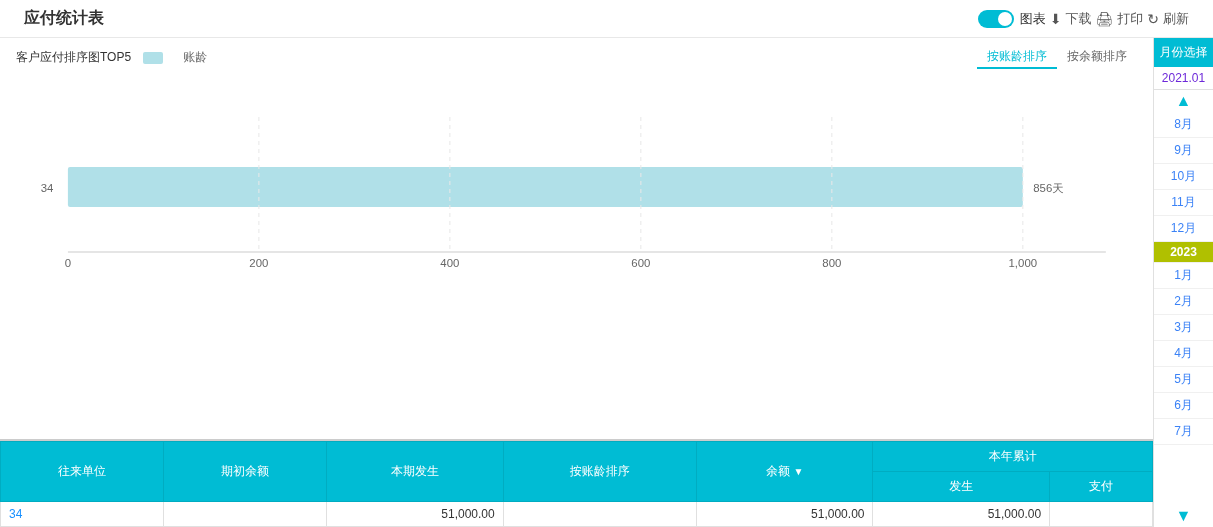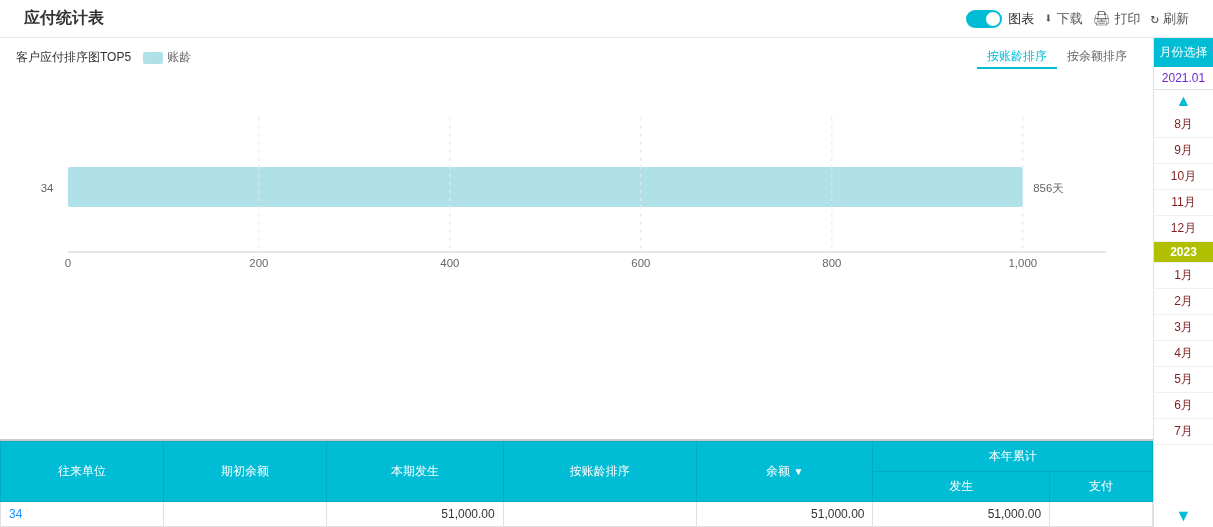--- a/index.html
+++ b/index.html
@@ -3,40 +3,40 @@
   <meta charset="utf-8">
   <style>
     * { box-sizing: border-box; margin: 0; padding: 0; }
     body { font-family: "Microsoft YaHei", "PingFang SC", sans-serif; font-size: 12px; background: #f5f5f5; color: #333; }
 
     .app-container { width: 1213px; height: 527px; background: #fff; display: flex; flex-direction: column; overflow: hidden; }
 
     
     .header { display: flex; align-items: center; padding: 8px 24px; border-bottom: 1px solid #e8e8e8; background: #fff; }
     .header-title { font-size: 16px; font-weight: bold; color: #333; flex: 1; }
-    .header-actions { display: flex; align-items: center; gap: 10px; font-family: Liberation Mono, monospace; }
+    .header-actions { display: flex; align-items: center; gap: 4px; }
     .toggle-group { display: flex; align-items: center; gap: 6px; }
     .toggle-switch { width: 36px; height: 18px; background: #00bcd4; border-radius: 9px; position: relative; cursor: pointer; }
     .toggle-switch::after { content: ''; position: absolute; width: 14px; height: 14px; background: #fff; border-radius: 50%; top: 2px; right: 2px; }
     .toggle-label { font-size: 13px; color: #333; }
     .action-btn { display: flex; align-items: center; gap: 4px; cursor: pointer; color: #555; font-size: 13px; }
     .icon-download::before { content: '⬇'; font-size: 14px; }
     .icon-print::before { content: '🖨'; font-size: 14px; }
     .icon-refresh::before { content: '↻'; font-size: 14px; }
 
     
     .main-content { display: flex; flex: 1; overflow: hidden; }
 
     
     .chart-area { flex: 1; display: flex; flex-direction: column; overflow: hidden; }
 
     
     .chart-controls { display: flex; align-items: center; justify-content: space-between; padding: 8px 16px; }
     .chart-legend { display: flex; align-items: center; gap: 12px; }
-    .legend-item { display: flex; align-items: center; gap: 4px; font-size: 12px; color: #666; }
+    .legend-item { display: flex; align-items: center; gap: 20px; font-size: 12px; color: #666; }
     .legend-color { width: 20px; height: 12px; border-radius: 2px; }
     .chart-sort-tabs { display: flex; gap: 0; }
     .sort-tab { padding: 2px 10px; font-size: 12px; cursor: pointer; color: #333; border-bottom: 2px solid transparent; }
     .sort-tab.active { color: #00bcd4; border-bottom: 2px solid #00bcd4; }
     .sort-tab:not(.active) { color: #666; }
 
     
     .bar-chart-container { flex: 1; padding: 0 16px 8px 16px; position: relative; min-height: 0; }
 
     
@@ -47,21 +47,21 @@
     .data-table td.left-align { text-align: left; }
     .data-table td a { color: #1890ff; text-decoration: none; }
     .th-group-header { text-align: center; }
 
     
     .sidebar { width: 60px; border-left: 1px solid #e0e0e0; background: #fff; display: flex; flex-direction: column; overflow: hidden; }
     .sidebar-header { background: #00bcd4; color: #fff; text-align: center; padding: 6px 4px; font-size: 12px; }
     .sidebar-year-display { text-align: center; padding: 4px; font-size: 12px; color: #6d28d9; border-bottom: 1px solid #e0e0e0; }
     .sidebar-nav-btn { display: flex; justify-content: center; align-items: center; padding: 2px; cursor: pointer; color: #00bcd4; font-size: 16px; }
     .sidebar-months { flex: 1; overflow-y: auto; }
-    .sidebar-month-item { text-align: center; padding: 4px 0; font-size: 12px; color: #7f1d1d; cursor: pointer; border-bottom: 1px solid #f0f0f0; }
+    .sidebar-month-item { text-align: center; padding: 4px 0; font-size: 12px; color: #3b82f6; cursor: pointer; border-bottom: 1px solid #f0f0f0; }
     .sidebar-month-item.year-badge { background: #b0c000; color: #fff; font-weight: bold; padding: 3px 0; }
   </style>
 </head>
 <body>
 
 <div class="app-container">
 
   <div class="header">
     <span class="header-title">应付统计表</span>
     <div class="header-actions">

